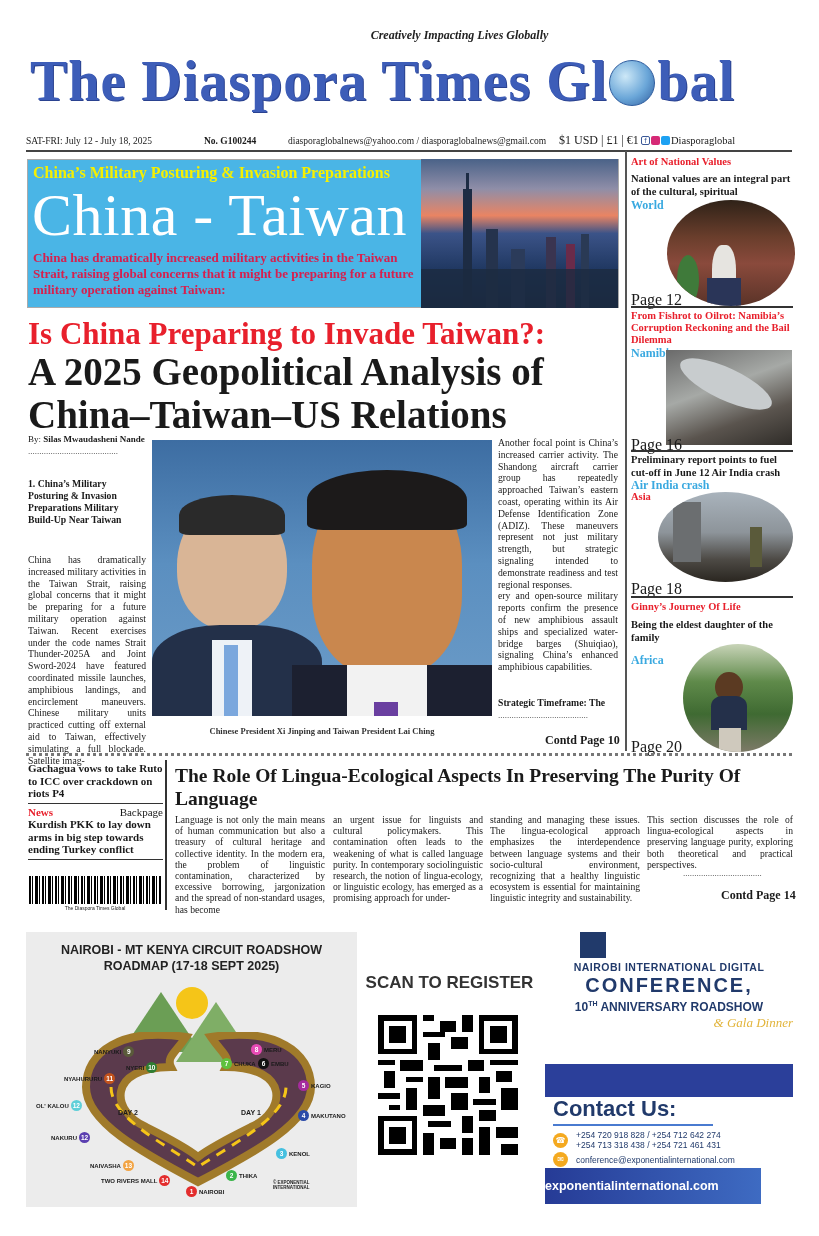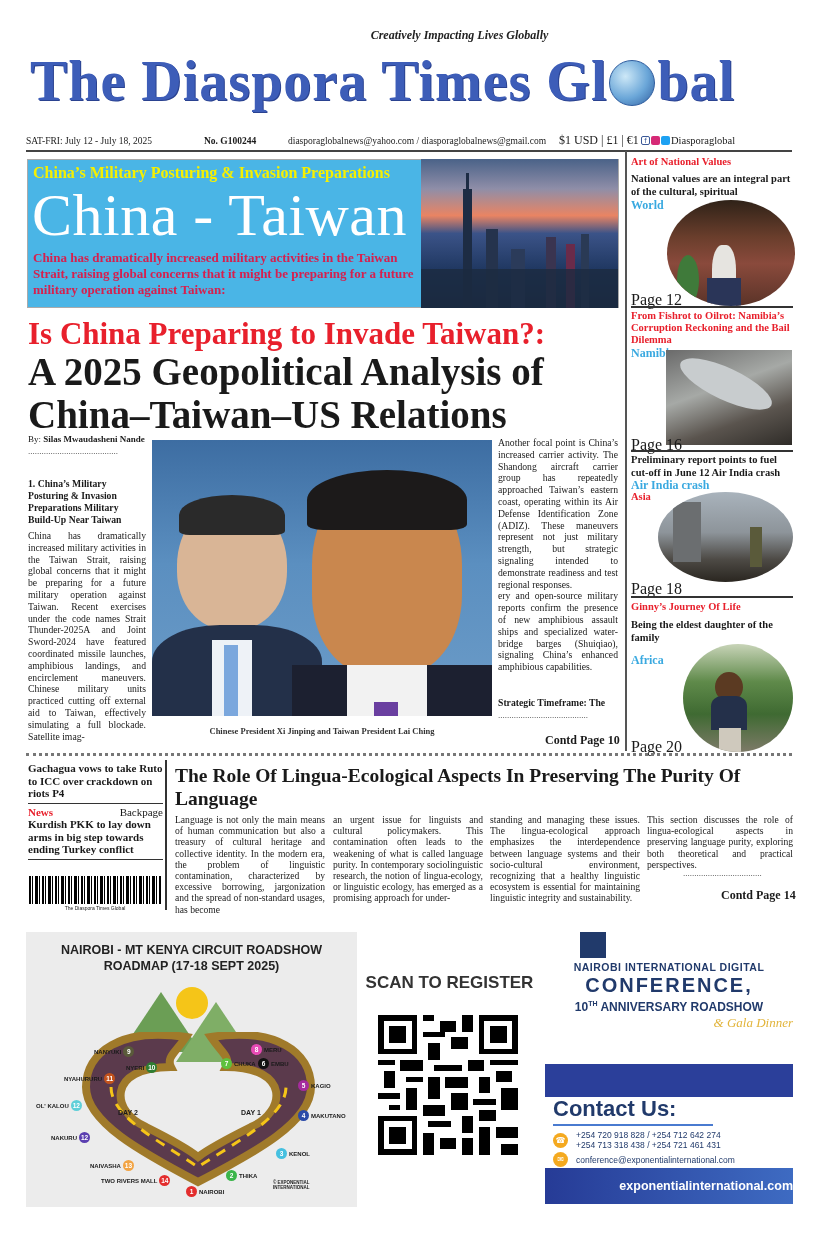--- a/index.html
+++ b/index.html
@@ -20,21 +20,21 @@
 .hero-img{left:421px;top:159px;width:197px;height:149px;background:linear-gradient(180deg,#4a6288 0%,#8f8ea8 20%,#e98463 38%,#3b5388 50%,#1f3760 75%,#172842 100%);overflow:hidden}
 .tower{position:absolute;background:#1d2c44}
 
 .kicker{left:28px;top:316px;font-size:31px;font-weight:bold;color:#e8202c;white-space:nowrap}
 .headline{left:28px;top:350px;width:600px;font-size:39px;font-weight:bold;line-height:43px;color:#1a1a1a}
 .byline{left:28px;top:434px;font-size:9px}
 .byline b{font-weight:bold}
 .dots{font-size:9px;letter-spacing:0;color:#333;overflow:hidden;white-space:nowrap}
 .col{font-size:9.7px;line-height:11.8px;text-align:justify;hyphens:auto}
 .col-left{left:28px;top:478px;width:118px}
-.col-left h4{font-size:9.7px;font-weight:bold;line-height:12px;margin-bottom:4px;text-align:left}
+.col-left h4{font-size:9.7px;font-weight:bold;line-height:12px;margin-bottom:28px;text-align:left}
 .col-right{left:498px;top:437px;width:120px}
 .photo{left:152px;top:440px;width:340px;height:276px;background:linear-gradient(180deg,#3d6da2 0%,#5b8fc0 45%,#6c9cc8 100%);overflow:hidden}
 .caption{left:152px;top:726px;width:340px;text-align:center;font-size:8.5px;font-weight:bold;color:#333}
 .contd{font-weight:bold;font-size:12px}
 
 .side{left:631px;width:162px}
 .side .red{color:#e8202c;font-weight:bold;font-size:10.5px}
 .side .blk{font-weight:bold;font-size:10.5px;line-height:13px}
 .side .blue{color:#3aa9e0;font-weight:bold;font-size:12px}
 .sep{height:1.5px;background:#333;width:162px}
@@ -60,21 +60,21 @@
 .scan{left:362px;top:973px;width:175px;text-align:center;font-family:"Liberation Sans",sans-serif;font-weight:bold;font-size:17px;color:#333}
 .qr{left:378px;top:1015px;width:140px;height:140px;background:#fff}
 .conf{left:545px;top:930px;width:248px}
 .conf-flag{left:580px;top:932px;width:26px;height:26px;background:#213a6b}
 .conf1{font-family:"Liberation Sans",sans-serif;font-weight:bold;color:#213a6b;text-align:center}
 .bluebar{left:545px;top:1064px;width:248px;height:33px;background:#2b3f9a}
 .contact{left:553px;top:1096px;font-family:"Liberation Sans",sans-serif;font-weight:bold;font-size:22px;color:#213a6b}
 .cline{left:553px;top:1124px;width:160px;height:2px;background:#4a7bd0}
 .cicon{width:15px;height:15px;border-radius:50%;background:#f4a91f;color:#fff;font-size:8px;text-align:center;line-height:15px;font-family:"DejaVu Sans",sans-serif}
 .ctext{font-family:"Liberation Sans",sans-serif;font-size:8.5px;color:#213a6b;line-height:10px}
-.website{left:545px;top:1168px;width:248px;height:36px;background:linear-gradient(90deg,#263b96,#3e6bc2);color:#fff;font-family:"Liberation Sans",sans-serif;font-weight:bold;font-size:12.5px;text-align:right;line-height:36px}
+.website{left:545px;top:1168px;width:216px;height:36px;background:linear-gradient(90deg,#263b96,#3e6bc2);color:#fff;font-family:"Liberation Sans",sans-serif;font-weight:bold;font-size:12.5px;text-align:left;line-height:36px}
 </style>
 </head>
 <body>
 
 <div class="abs tagline">Creatively Impacting Lives Globally</div>
 <div class="abs masthead">
   <span>The Diaspora Times Gl</span><span class="globe"></span><span>bal</span>
 </div>
 <div class="abs infobar">
   <span style="width:150px">SAT-FRI:  July 12 - July 18, 2025</span>

